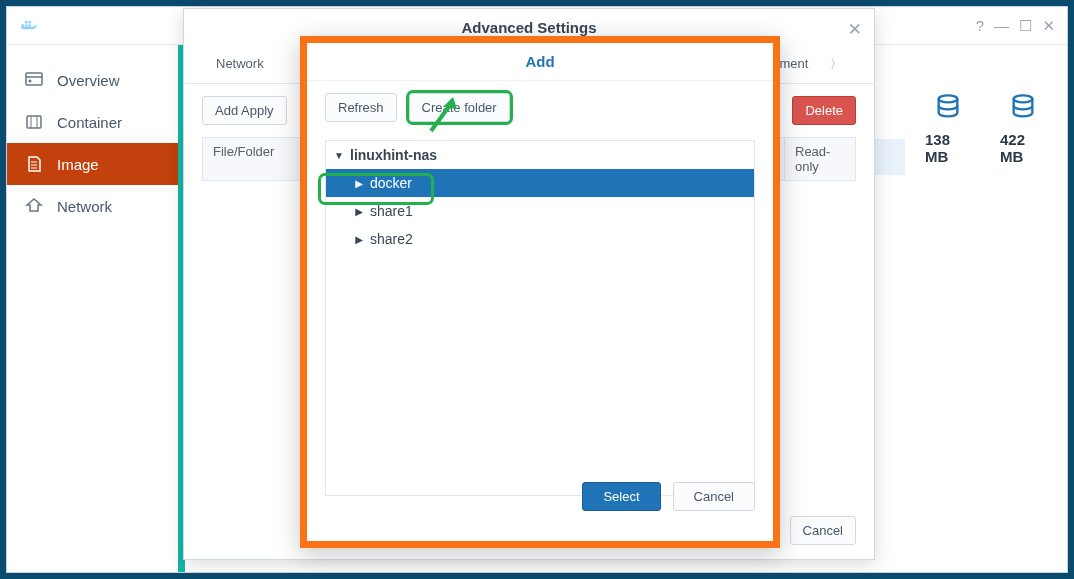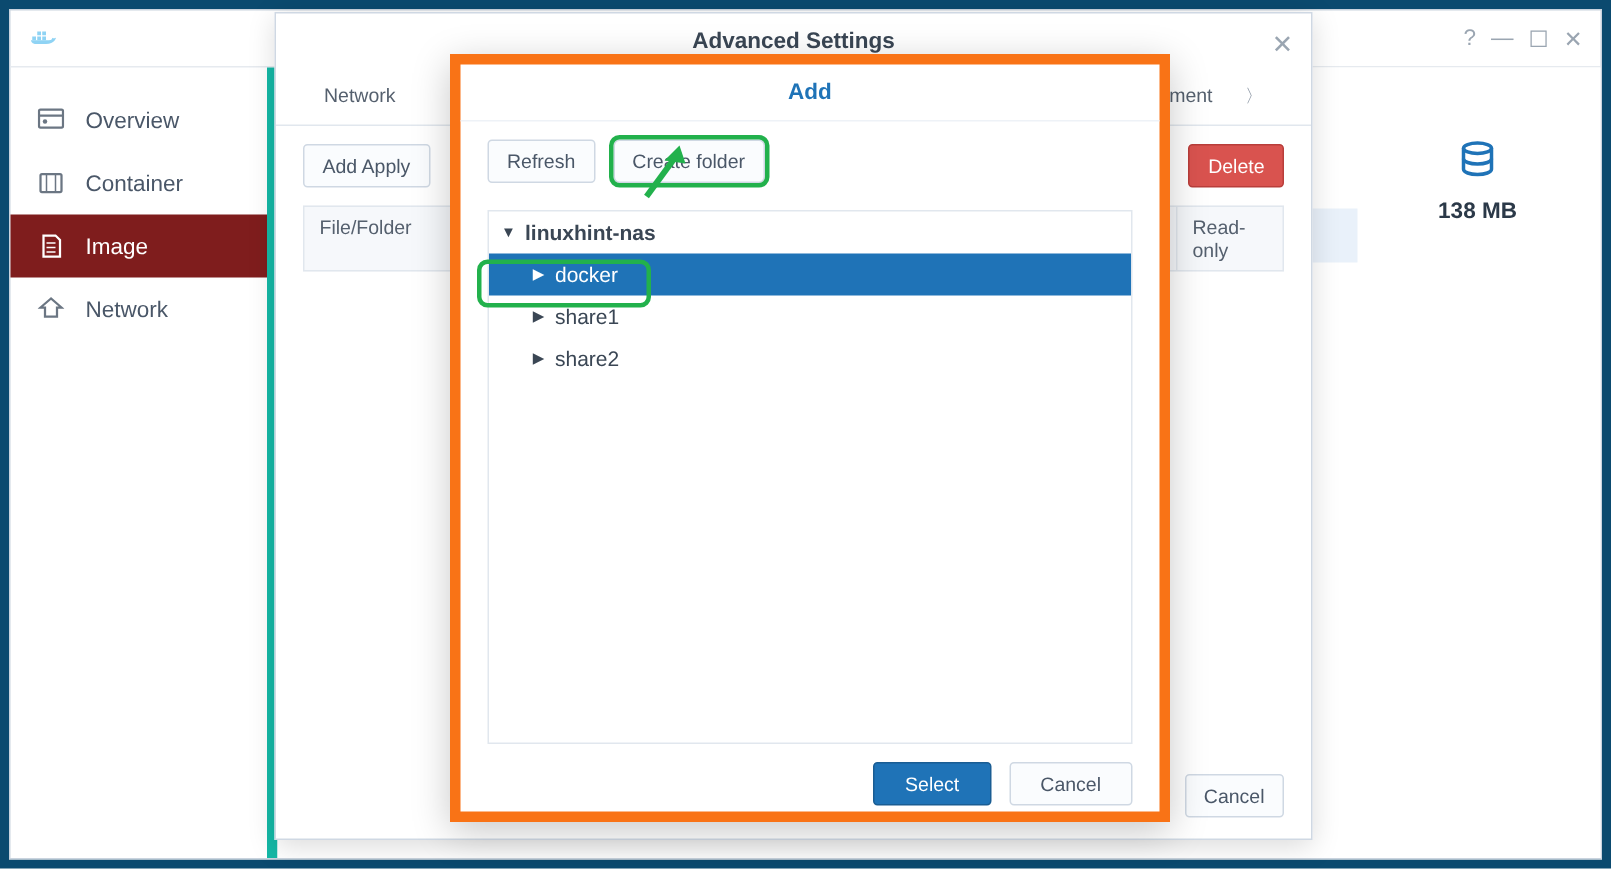--- a/index.html
+++ b/index.html
@@ -6,25 +6,25 @@
 body { background: #0b4a6f; width: 1074px; height: 579px; overflow: hidden; position: relative; }
 .app-window { position: absolute; top: 6px; left: 6px; right: 6px; bottom: 6px; background: #fff; border: 1px solid #c9d3de; }
 .app-titlebar { height: 38px; display: flex; align-items: center; padding: 0 12px; border-bottom: 1px solid #e6eaef; }
 .app-logo { width: 20px; height: 20px; margin-right: 8px; }
 .app-logo svg { width: 100%; height: 100%; }
 .win-controls { margin-left: auto; display: flex; gap: 10px; align-items: center; }
 .win-controls span { color: #9aa5b1; font-size: 15px; cursor: pointer; }
 .app-body { display: flex; height: calc(100% - 38px); }
 .sidebar { width: 178px; border-right: 7px solid #14b8a6; padding-top: 14px; }
 .side-item { display: flex; align-items: center; gap: 14px; padding: 12px 18px; color: #4a5768; font-size: 15px; cursor: pointer; }
-.side-item.active { background: #7f1d1d; color: #fff; }
+.side-item.active { background: #c2410c; color: #fff; }
 .side-icon { width: 18px; height: 18px; display: inline-flex; align-items: center; justify-content: center; color: #6b7683; }
 .side-item.active .side-icon { color: #fff; }
 .main { flex: 1; position: relative; background: #fff; }
-.main-right { position: absolute; right: 22px; top: 48px; width: 120px; display: flex; flex-direction: column; gap: 30px; align-items: center; }
+.main-right { position: absolute; right: 22px; top: 48px; width: 120px; display: flex; flex-direction: row; gap: 30px; align-items: center; }
 .size-badge { display: flex; flex-direction: column; align-items: center; gap: 6px; }
 .db-icon { color: #1f73b7; }
 .size-text { color: #2b3948; font-weight: 600; font-size: 15px; }
 .row-sel { position: absolute; left: 0; top: 94px; right: 162px; height: 36px; background: #e9f1fa; }
 
 
 .modal1 { position: absolute; left: 183px; top: 8px; width: 692px; height: 552px; background: #fff; border: 1px solid #cfd8e3; box-shadow: 0 4px 18px rgba(0,0,0,.15); }
 .m1-title { text-align: center; font-size: 15px; color: #3a4654; padding: 10px 0; font-weight: 600; }
 .m1-close { position: absolute; right: 12px; top: 10px; color: #9aa5b1; cursor: pointer; font-size: 17px; }
 .m1-tabs { display: flex; border-bottom: 1px solid #e1e7ee; padding: 0 18px; }
@@ -41,21 +41,21 @@
 .modal2 { position: absolute; left: 300px; top: 36px; width: 480px; height: 512px; background: #fff; border: 7px solid #f97316; box-shadow: 0 6px 24px rgba(0,0,0,.22); }
 .m2-title { text-align: center; color: #1f73b7; font-weight: 700; font-size: 15px; padding: 10px 0; border-bottom: 1px solid #eef2f7; }
 .m2-tb { display: flex; gap: 12px; padding: 12px 18px; }
 .m2-tree { margin: 6px 18px 0; border: 1px solid #e1e7ee; height: 356px; overflow: auto; background: #fff; }
 .tree-row { display: flex; align-items: center; gap: 6px; padding: 6px 8px; font-size: 14px; color: #3a4654; cursor: pointer; }
 .tree-row .arrow { width: 10px; display: inline-block; text-align: center; color: #3a4654; font-size: 10px; }
 .tree-row.level1 { padding-left: 8px; font-weight: 600; }
 .tree-row.level2 { padding-left: 28px; }
 .tree-row.sel { background: #1f73b7; color: #fff; }
 .tree-row.sel .arrow { color: #fff; }
-.m2-foot { position: absolute; bottom: 4px; right: 18px; display: flex; gap: 12px; }
+.m2-foot { position: absolute; bottom: 30px; right: 18px; display: flex; gap: 12px; }
 
 
 .hl { outline: 3px solid #22b14c; border-radius: 4px; }
 .arrow-anno { position: absolute; left: 423px; top: 91px; pointer-events: none; }
 .arrow-anno svg { width: 44px; height: 44px; }
 .hl-docker { position: absolute; left: 321px; top: 176px; width: 110px; height: 26px; outline: 3px solid #22b14c; border-radius: 4px; pointer-events: none; }
 </style>
 </head>
 <body>
 
@@ -126,20 +126,28 @@
       <div class="row-sel"></div>
       <div class="main-right">
         <div class="size-badge">
           <span class="db-icon"><svg width="28" height="28" viewBox="0 0 24 24">
                 <ellipse cx="12" cy="5" rx="8" ry="3" fill="none" stroke="currentColor" stroke-width="2"></ellipse>
                 <path d="M4 5v6c0 1.7 3.6 3 8 3s8-1.3 8-3V5" fill="none" stroke="currentColor" stroke-width="2"></path>
                 <path d="M4 11v6c0 1.7 3.6 3 8 3s8-1.3 8-3v-6" fill="none" stroke="currentColor" stroke-width="2"></path>
               </svg></span>
           <span class="size-text">138 MB</span>
         </div>
+        <div class="size-badge">
+          <span class="db-icon"><svg width="28" height="28" viewBox="0 0 24 24">
+                <ellipse cx="12" cy="5" rx="8" ry="3" fill="none" stroke="currentColor" stroke-width="2"></ellipse>
+                <path d="M4 5v6c0 1.7 3.6 3 8 3s8-1.3 8-3V5" fill="none" stroke="currentColor" stroke-width="2"></path>
+                <path d="M4 11v6c0 1.7 3.6 3 8 3s8-1.3 8-3v-6" fill="none" stroke="currentColor" stroke-width="2"></path>
+              </svg></span>
+          <span class="size-text">422 MB</span>
+        </div>
       </div>
     </div>
   </div>
 </div>
 
 <div class="modal1">
   <div class="m1-title">Advanced Settings</div>
   <span class="m1-close">✕</span>
   <div class="m1-tabs">
     <div class="m1-tab">Network</div>

